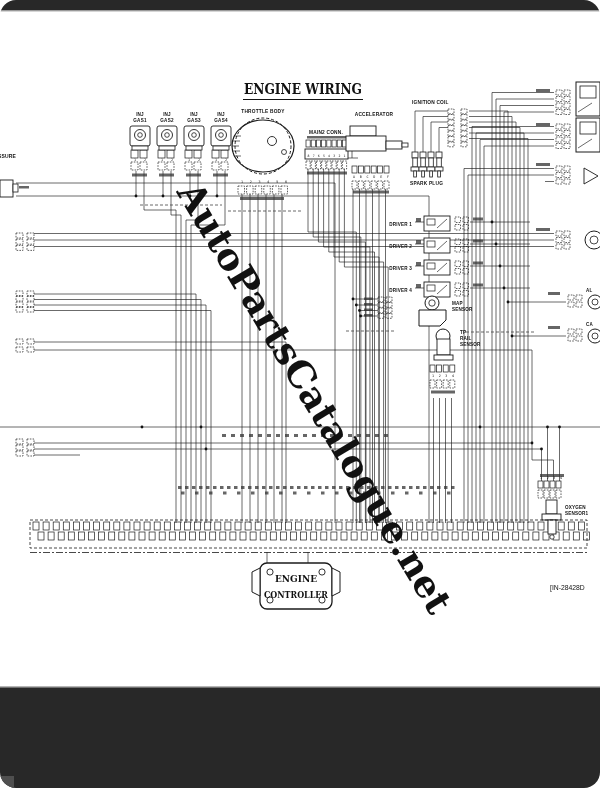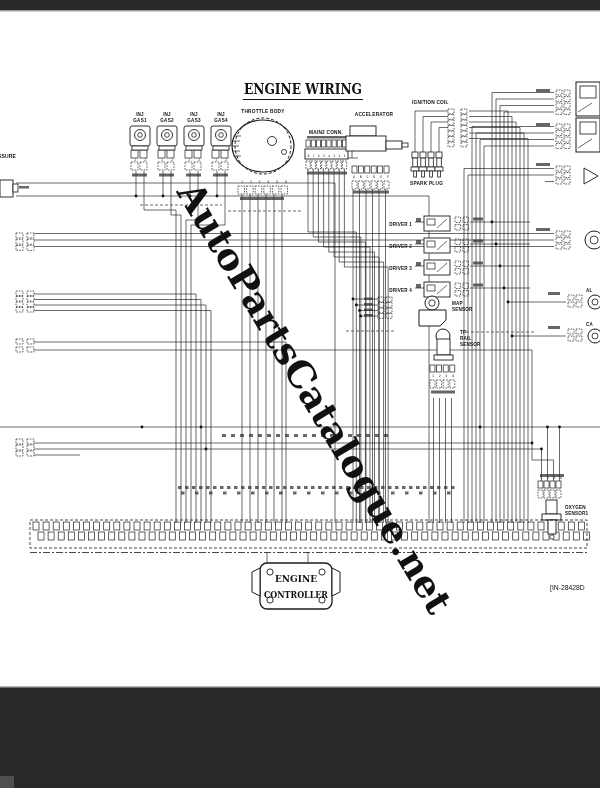--- a/index.html
+++ b/index.html
@@ -1,17 +1,17 @@
 <!DOCTYPE html>
 <html><head>
 <meta charset="utf-8">
 <style>
   html,body{margin:0;padding:0;background:#fff;}
   #stage{position:relative;width:600px;height:788px;overflow:hidden;background:#fff;
-         font-family:"Liberation Sans",sans-serif;}
+         font-family:"Liberation Sans",sans-serif;border-radius:16px;}
   svg{display:block}
   text{fill:#111;}
   .lbl{font-family:"Liberation Sans",sans-serif;font-weight:bold;letter-spacing:.2px;}
   .pins{font-family:"DejaVu Sans Mono",monospace;}
   .serif{font-family:"DejaVu Serif",serif;font-weight:bold;}
   .wire{stroke:#1b1b1b;stroke-width:.65;fill:none;}
   .sym{stroke:#1b1b1b;fill:#fff;}
 </style>
 </head>
 <body>

